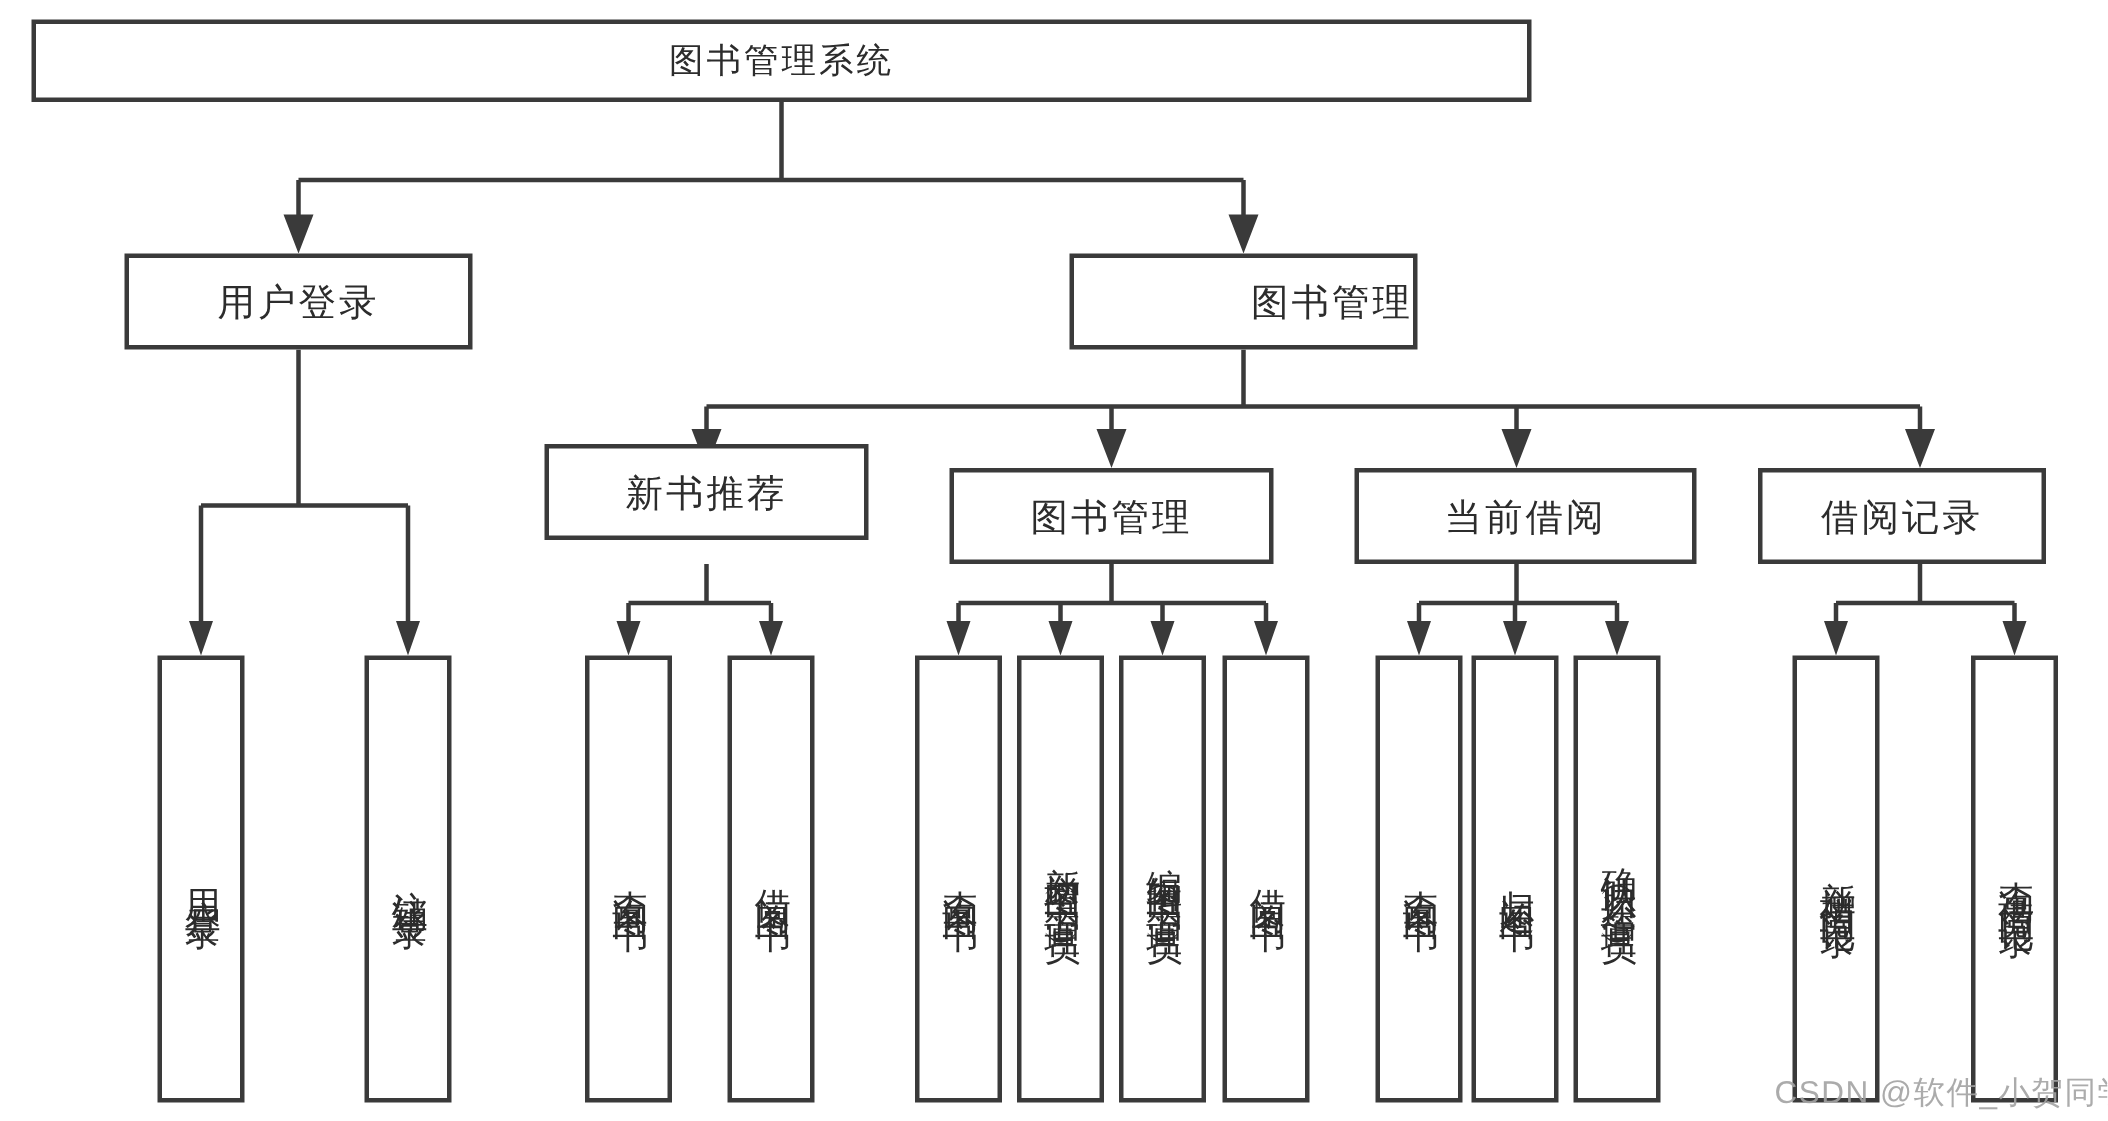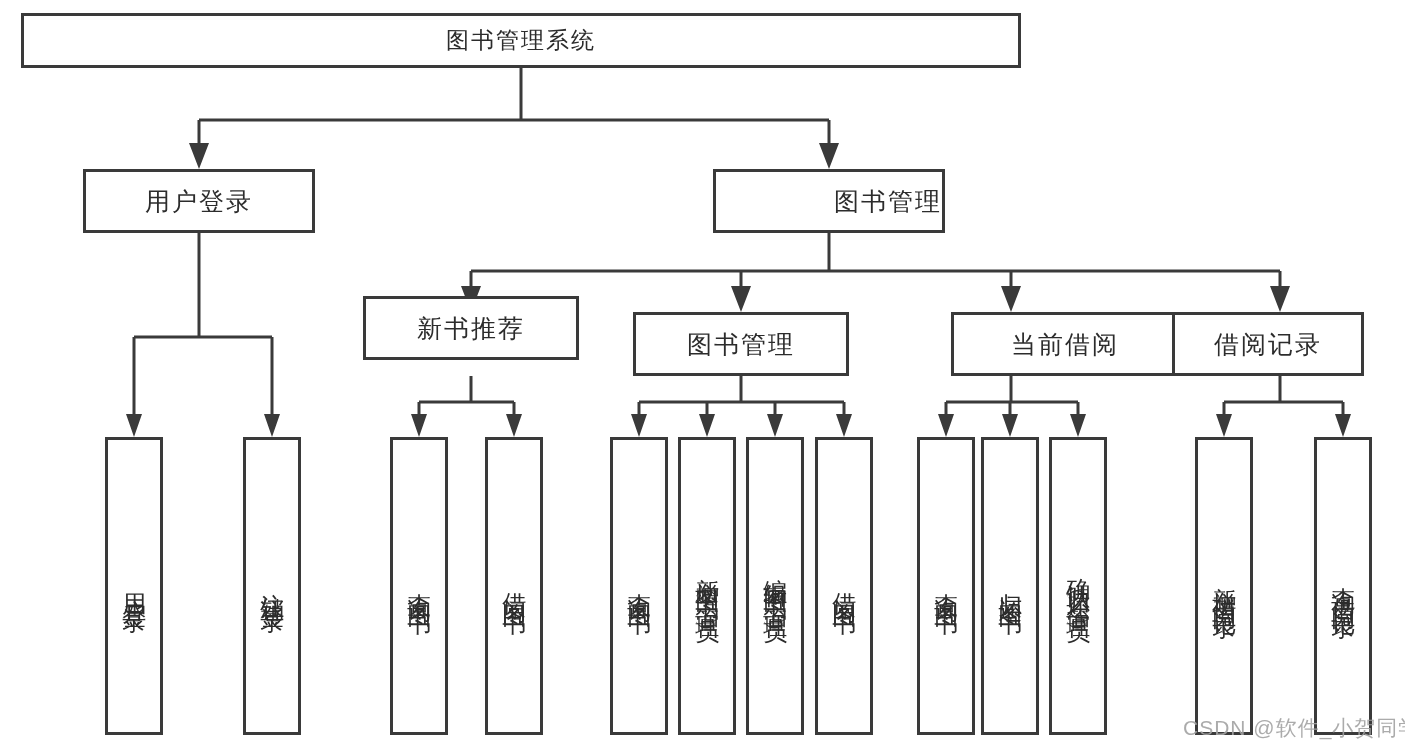--- a/index.html
+++ b/index.html
@@ -101,21 +101,21 @@
   <div class="box" style="left:713px; top:169px; width:232px; height:64px;justify-content:flex-end;">
     <span class="ht">图书管理</span>
   </div>
 
   <div class="box" style="left:363px; top:296px; width:216px; height:64px;">
     <span class="ht">新书推荐</span>
   </div>
   <div class="box" style="left:633px; top:312px; width:216px; height:64px;">
     <span class="ht">图书管理</span>
   </div>
-  <div class="box" style="left:903px; top:312px; width:228px; height:64px;margin-left:48px;">
+  <div class="box" style="left:903px; top:312px; width:228px; height:64px;">
     <span class="ht">当前借阅</span>
   </div>
   <div class="box" style="left:1172px; top:312px; width:192px; height:64px;">
     <span class="ht">借阅记录</span>
   </div>
 
   <div class="box" style="left:105px; top:437px; width:58px; height:298px;">
     <span class="vt">用户登录</span>
   </div>
   <div class="box" style="left:243px; top:437px; width:58px; height:298px;">

